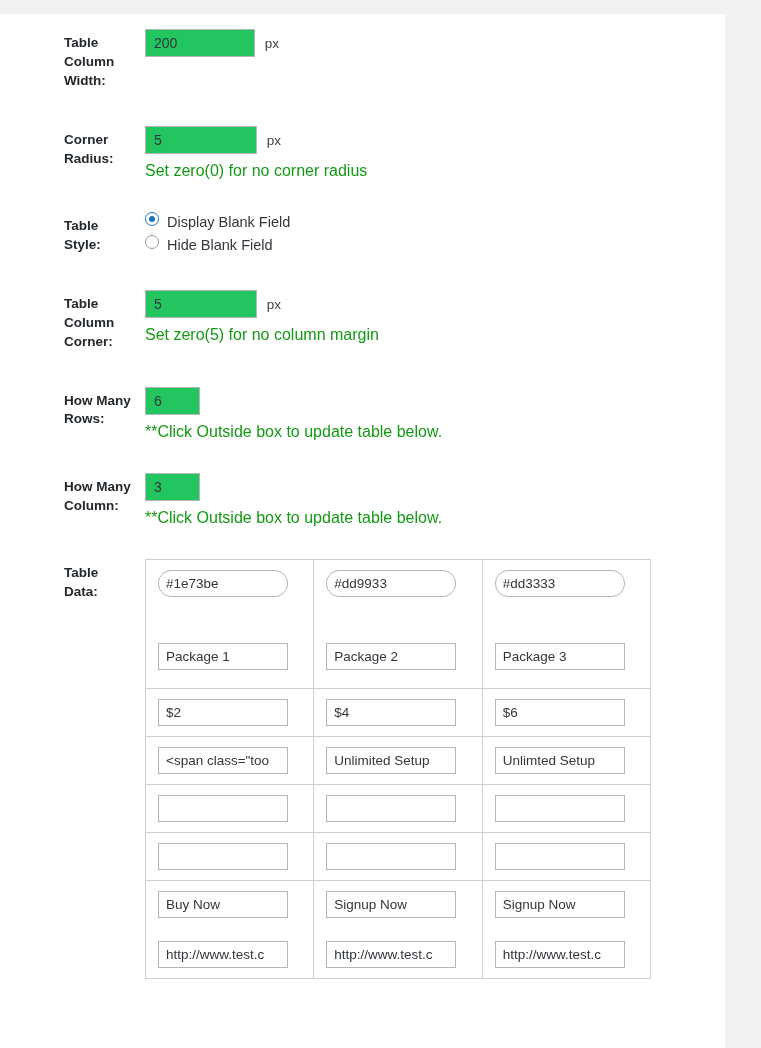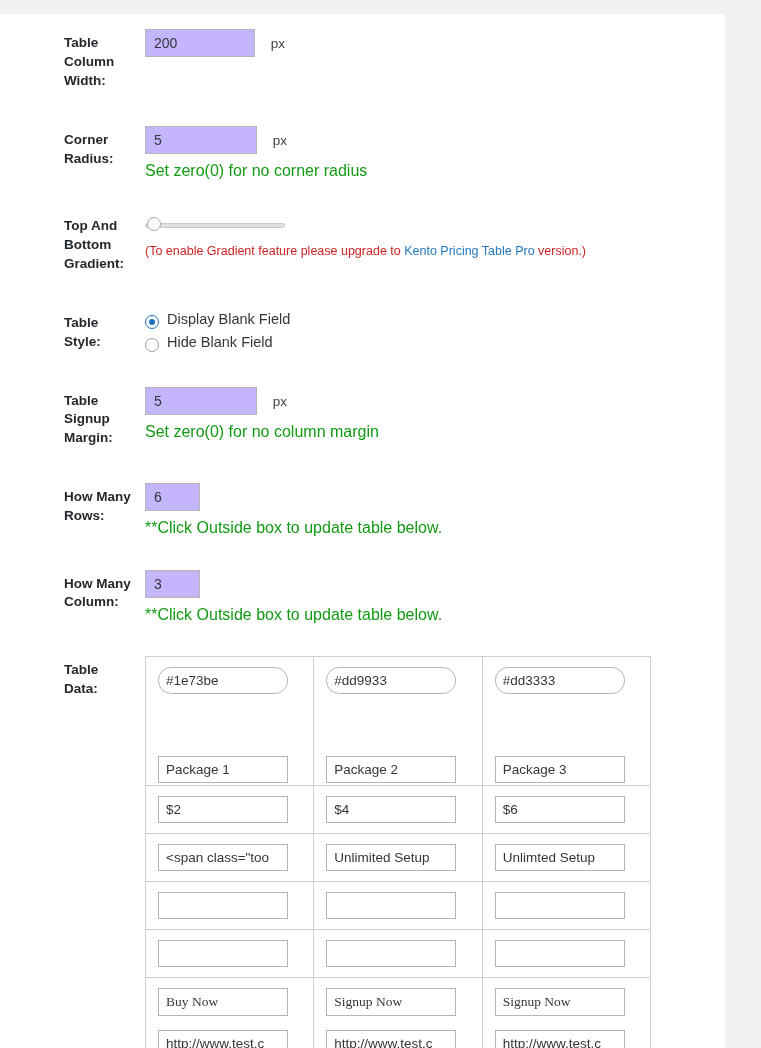--- a/index.html
+++ b/index.html
@@ -39,35 +39,35 @@
     box-sizing: border-box;
   }
   .form-table > tbody > tr > td {
     vertical-align: top;
     padding: 15px 10px 15px 0;
     line-height: 1.4;
     box-sizing: border-box;
   }
   input.txt {
     border: 1px solid #b5b5b5;
-    background: #c4b5fd;
+    background: #22c55e;
     font-family: "Liberation Sans", sans-serif;
     font-size: 14px;
     color: #32373c;
     padding: 5px 8px;
     box-sizing: border-box;
     border-radius: 0;
     outline: none;
   }
   .w-regular { width: 110px; }
   .w-wide { width: 112px; }
   .w-num { width: 55px; }
   .suffix {
     display: inline-block;
-    margin-left: 12px;
+    margin-left: 6px;
     font-size: 13.5px;
     color: #444;
     vertical-align: middle;
   }
   .hint-green {
     display: block;
     margin-top: 6px;
     color: #139a13;
     font-size: 16px;
   }
@@ -104,21 +104,21 @@
     left: 2px;
     width: 14px;
     height: 14px;
     border-radius: 50%;
     background: #fafafa;
     border: 1px solid #aaa;
     box-sizing: border-box;
   }
   .radio-row {
     display: flex;
-    align-items: flex-end;
+    align-items: flex-start;
     margin-bottom: 3px;
   }
   .radio {
     width: 14px;
     height: 14px;
     border-radius: 50%;
     border: 1px solid #9a9a9a;
     background: #fff;
     margin-right: 8px;
     position: relative;
@@ -170,23 +170,23 @@
     font-size: 13.5px;
     color: #32373c;
     padding: 5px 7px;
     box-sizing: border-box;
     outline: none;
   }
   .grid-input.color { margin-bottom: 0; border-radius: 13px; }
   .header-cell .grid-input.title {
     position: absolute;
     left: 12px;
-    bottom: 2px;
-  }
-  .footer-cell .grid-input.btn-label { margin-bottom: 14px; font-family: Liberation Serif, serif; }
+    bottom: 18px;
+  }
+  .footer-cell .grid-input.btn-label { margin-bottom: 23px; }
 </style>
 </head>
 <body>
 
 <div class="page">
   <table class="form-table">
     <tbody>
 
       <tr>
         <th>Table Column Width:</th>
@@ -198,51 +198,41 @@
 
       <tr>
         <th>Corner Radius:</th>
         <td>
           <input class="txt w-wide" type="text" value="5" style="">
           <span class="suffix">px</span>
           <span class="hint-green">Set zero(0) for no corner radius</span>
         </td>
       </tr>
 
-      <tr>
-        <th>Top And Bottom Gradient:</th>
-        <td>
-          <div class="slider-wrap">
-            <div class="slider-track"></div>
-            <div class="slider-handle"></div>
-          </div>
-          <span class="hint-red"><span>(To enable Gradient feature please upgrade to </span><a href="#">Kento Pricing Table Pro</a><span> version.)</span></span>
-        </td>
-      </tr>
 
       <tr>
         <th>Table Style:</th>
         <td>
           <div class="radio-row">
             <span class="radio checked"></span>
             <span class="radio-label">Display Blank Field</span>
           </div>
           <div class="radio-row">
             <span class="radio"></span>
             <span class="radio-label">Hide Blank Field</span>
           </div>
         </td>
       </tr>
 
       <tr>
-        <th>Table Signup Margin:</th>
+        <th>Table Column Corner:</th>
         <td>
           <input class="txt w-wide" type="text" value="5" style="">
           <span class="suffix">px</span>
-          <span class="hint-green">Set zero(0) for no column margin</span>
+          <span class="hint-green">Set zero(5) for no column margin</span>
         </td>
       </tr>
 
       <tr>
         <th>How Many Rows:</th>
         <td>
           <input class="txt w-num" type="text" value="6" style="">
           <span class="hint-green">**Click Outside box to update table below.</span>
         </td>
       </tr>

